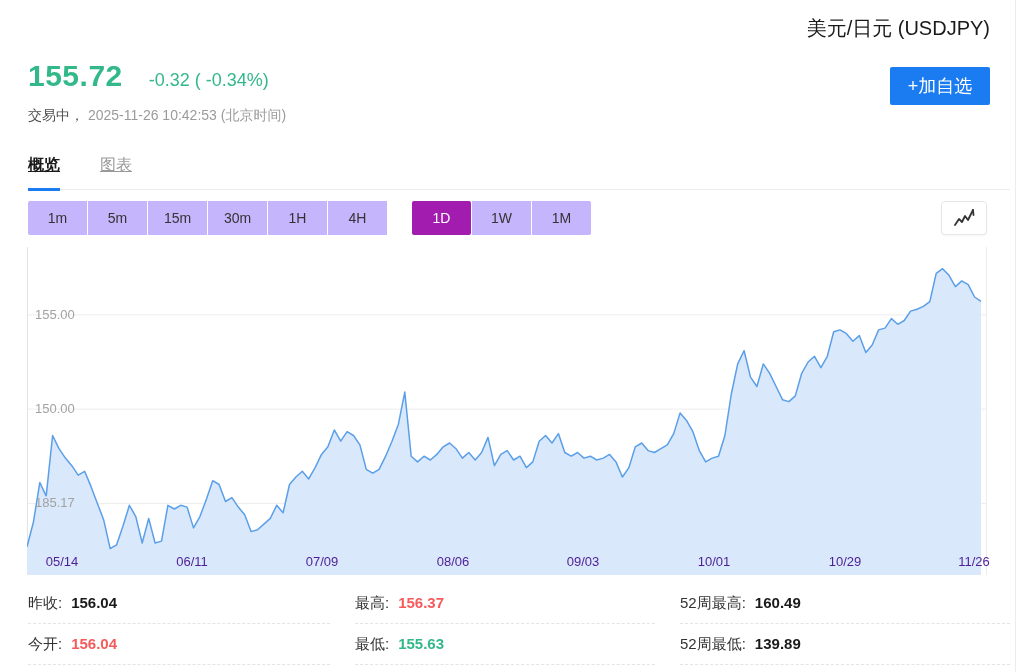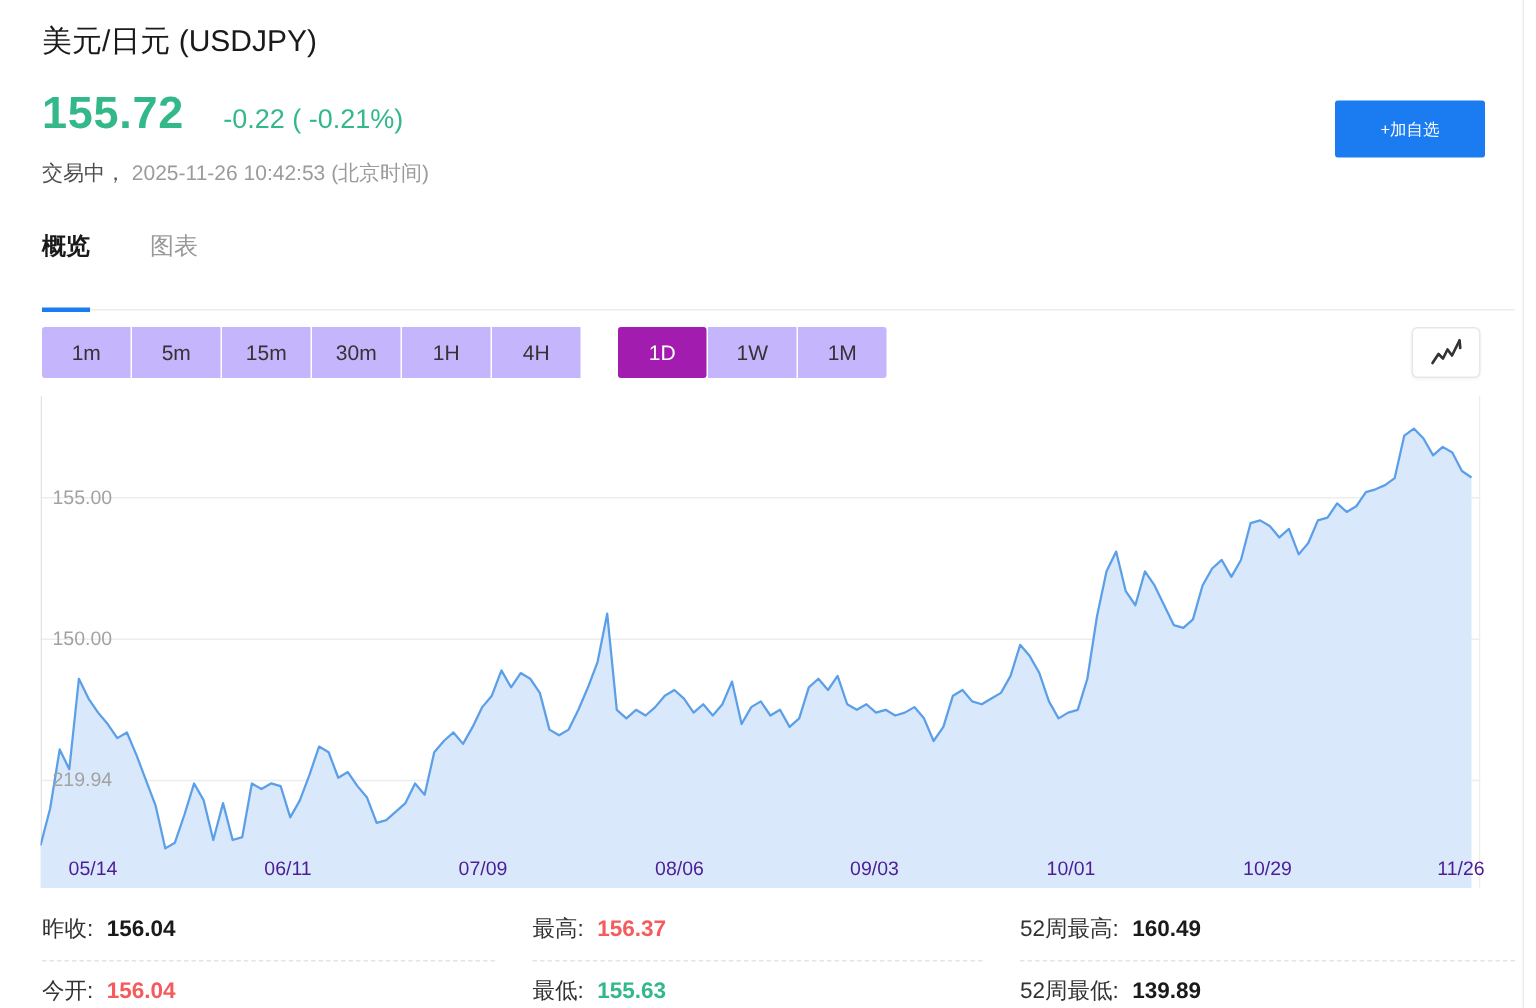--- a/index.html
+++ b/index.html
@@ -3,34 +3,34 @@
 <meta charset="utf-8">
 <style>
   * { margin:0; padding:0; box-sizing:border-box; }
   html,body { background:#fff; }
   body { font-family:"Liberation Sans","DejaVu Sans",sans-serif; }
   .page { position:relative; width:1024px; height:672px; background:#fff; overflow:hidden; }
   .right-divider { position:absolute; left:1015px; top:0; bottom:0; width:1px; background:#ececec; }
 
   
   .header { position:relative; padding:0 34px 0 28px; }
-  .title { margin-top:14px; font-size:20px; line-height:28px; font-weight:500; color:#1a1a1a; }
+  .title { margin-top:14px; font-size:20px; line-height:28px; font-weight:500; color:#1a1a1a;text-align:right; }
   .watch-btn { position:absolute; top:53px; right:34px; width:100px; height:38px;
                background:#1b7cf2; color:#fff; border:none; border-radius:2px;
-               font-size:11px; font-family:inherit; cursor:pointer; }
+               font-size:18px; font-family:inherit; cursor:pointer; }
   .price-row { margin-top:14px; display:flex; align-items:baseline; gap:26px; }
   .price { font-size:30px; line-height:40px; font-weight:700; color:#33b88a; letter-spacing:0.5px; }
   .change { font-size:18px; color:#33b88a; }
   .status-row { margin-top:10px; font-size:14px; line-height:18px; color:#4d4d4d; }
   .status-row .dim { color:#9b9b9b; }
 
   
   .tabs { margin:30px 14px 0 28px; display:flex; gap:40px; border-bottom:1px solid #ececec; }
-  .tab { font-size:16px; line-height:22px; color:#999; padding-bottom:29px;
-         border-bottom:3px solid transparent; margin-bottom:-2px; cursor:pointer; }
+  .tab { font-size:16px; line-height:22px; color:#999; padding-bottom:12px;
+         border-bottom:3px solid transparent; margin-bottom:-2px; cursor:pointer;text-decoration:underline; }
   .tab.active { color:#1a1a1a; font-weight:700; border-bottom-color:#1b7cf2; }
 
   
   .toolbar { margin:11px 37px 0 28px; display:flex; justify-content:space-between; align-items:flex-start; }
   .ranges { display:flex; gap:1px; }
   .range { width:59px; height:34px; line-height:34px; text-align:center; font-size:14px;
            color:#333; background:#c4b5fd; cursor:pointer; }
   .range:first-child { border-radius:2px 0 0 2px; }
   .range:last-child { border-radius:0 2px 2px 0; }
   .range.active { background:#a21caf; color:#fff; border-radius:2px;margin-left:24px; }
@@ -57,21 +57,21 @@
 <body>
 
 <div class="page">
   <div class="right-divider"></div>
 
   <div class="header">
     <h1 class="title">美元/日元 (USDJPY)</h1>
     <button class="watch-btn">+加自选</button>
     <div class="price-row">
       <span class="price">155.72</span>
-      <span class="change">-0.22 ( -0.21%)</span>
+      <span class="change">-0.32 ( -0.34%)</span>
     </div>
     <div class="status-row">
       <span>交易中，</span>
       <span class="dim">2025-11-26 10:42:53</span>
       <span class="dim">(北京时间)</span>
     </div>
   </div>
 
   <div class="tabs">
     <div class="tab active">概览</div>
@@ -102,21 +102,21 @@
     <svg id="chartSvg" width="960" height="328">
         <line x1="0" x2="960" y1="256.4" y2="256.4" stroke="#ededed" stroke-width="1"></line>
         <line x1="0" x2="960" y1="162.1" y2="162.1" stroke="#ededed" stroke-width="1"></line>
         <line x1="0" x2="960" y1="67.9" y2="67.9" stroke="#ededed" stroke-width="1"></line>
         <line x1="0.5" x2="0.5" y1="0" y2="328" stroke="#e3e3e3" stroke-width="1"></line>
         <line x1="959.5" x2="959.5" y1="0" y2="328" stroke="#ededed" stroke-width="1"></line>
         <path d="M0.0,299.7L6.4,275.2L12.8,235.6L19.2,248.8L25.6,188.5L32.0,201.7L38.4,211.1L44.8,218.7L51.2,228.1L57.6,224.3L64.0,239.4L70.4,256.4L76.8,273.3L83.2,301.6L89.6,297.8L96.0,279.0L102.4,258.3L108.8,269.6L115.2,296.0L121.7,271.4L128.1,296.0L134.5,294.1L140.9,258.3L147.3,262.0L153.7,258.3L160.1,260.1L166.5,280.9L172.9,269.6L179.3,252.6L185.7,233.7L192.1,237.5L198.5,254.5L204.9,250.7L211.3,260.1L217.7,267.7L224.1,284.6L230.5,282.8L236.9,277.1L243.3,271.4L249.7,258.3L256.1,265.8L262.5,237.5L268.9,230.0L275.3,224.3L281.7,231.9L288.1,220.6L294.5,207.4L300.9,199.8L307.3,182.9L313.7,194.2L320.1,184.7L326.5,188.5L332.9,197.9L339.3,222.4L345.7,226.2L352.1,222.4L358.6,209.2L365.0,194.2L371.4,177.2L377.8,145.1L384.2,209.2L390.6,214.9L397.0,209.2L403.4,213.0L409.8,207.4L416.2,199.8L422.6,196.0L429.0,201.7L435.4,211.1L441.8,205.5L448.2,213.0L454.6,205.5L461.0,190.4L467.4,218.7L473.8,207.4L480.2,203.6L486.6,213.0L493.0,209.2L499.4,220.6L505.8,214.9L512.2,194.2L518.6,188.5L525.0,196.0L531.4,186.6L537.8,205.5L544.2,209.2L550.6,205.5L557.0,211.1L563.4,209.2L569.8,213.0L576.2,211.1L582.6,207.4L589.0,214.9L595.4,230.0L601.9,220.6L608.3,199.8L614.7,196.0L621.1,203.6L627.5,205.5L633.9,201.7L640.3,197.9L646.7,186.6L653.1,165.9L659.5,173.4L665.9,184.7L672.3,203.6L678.7,214.9L685.1,211.1L691.5,209.2L697.9,188.5L704.3,147.0L710.7,116.9L717.1,103.7L723.5,130.1L729.9,139.5L736.3,116.9L742.7,126.3L749.1,139.5L755.5,152.7L761.9,154.6L768.3,148.9L774.7,126.3L781.1,115.0L787.5,109.3L793.9,120.6L800.3,109.3L806.7,84.8L813.1,82.9L819.5,86.7L825.9,94.3L832.3,88.6L838.8,105.6L845.2,98.0L851.6,82.9L858.0,81.1L864.4,71.6L870.8,77.3L877.2,73.5L883.6,64.1L890.0,62.2L896.4,59.4L902.8,54.7L909.2,26.4L915.6,21.7L922.0,28.3L928.4,39.6L934.8,33.9L941.2,37.7L947.6,50.0L954.0,54.3L954,328L0,328Z" fill="#d9e8fb" stroke="none"></path>
         <path d="M0.0,299.7L6.4,275.2L12.8,235.6L19.2,248.8L25.6,188.5L32.0,201.7L38.4,211.1L44.8,218.7L51.2,228.1L57.6,224.3L64.0,239.4L70.4,256.4L76.8,273.3L83.2,301.6L89.6,297.8L96.0,279.0L102.4,258.3L108.8,269.6L115.2,296.0L121.7,271.4L128.1,296.0L134.5,294.1L140.9,258.3L147.3,262.0L153.7,258.3L160.1,260.1L166.5,280.9L172.9,269.6L179.3,252.6L185.7,233.7L192.1,237.5L198.5,254.5L204.9,250.7L211.3,260.1L217.7,267.7L224.1,284.6L230.5,282.8L236.9,277.1L243.3,271.4L249.7,258.3L256.1,265.8L262.5,237.5L268.9,230.0L275.3,224.3L281.7,231.9L288.1,220.6L294.5,207.4L300.9,199.8L307.3,182.9L313.7,194.2L320.1,184.7L326.5,188.5L332.9,197.9L339.3,222.4L345.7,226.2L352.1,222.4L358.6,209.2L365.0,194.2L371.4,177.2L377.8,145.1L384.2,209.2L390.6,214.9L397.0,209.2L403.4,213.0L409.8,207.4L416.2,199.8L422.6,196.0L429.0,201.7L435.4,211.1L441.8,205.5L448.2,213.0L454.6,205.5L461.0,190.4L467.4,218.7L473.8,207.4L480.2,203.6L486.6,213.0L493.0,209.2L499.4,220.6L505.8,214.9L512.2,194.2L518.6,188.5L525.0,196.0L531.4,186.6L537.8,205.5L544.2,209.2L550.6,205.5L557.0,211.1L563.4,209.2L569.8,213.0L576.2,211.1L582.6,207.4L589.0,214.9L595.4,230.0L601.9,220.6L608.3,199.8L614.7,196.0L621.1,203.6L627.5,205.5L633.9,201.7L640.3,197.9L646.7,186.6L653.1,165.9L659.5,173.4L665.9,184.7L672.3,203.6L678.7,214.9L685.1,211.1L691.5,209.2L697.9,188.5L704.3,147.0L710.7,116.9L717.1,103.7L723.5,130.1L729.9,139.5L736.3,116.9L742.7,126.3L749.1,139.5L755.5,152.7L761.9,154.6L768.3,148.9L774.7,126.3L781.1,115.0L787.5,109.3L793.9,120.6L800.3,109.3L806.7,84.8L813.1,82.9L819.5,86.7L825.9,94.3L832.3,88.6L838.8,105.6L845.2,98.0L851.6,82.9L858.0,81.1L864.4,71.6L870.8,77.3L877.2,73.5L883.6,64.1L890.0,62.2L896.4,59.4L902.8,54.7L909.2,26.4L915.6,21.7L922.0,28.3L928.4,39.6L934.8,33.9L941.2,37.7L947.6,50.0L954.0,54.3" fill="none" stroke="#5b9fe8" stroke-width="1.5" stroke-linejoin="round"></path>
       </svg>
     <div id="ylabels">
-        <div class="ylabel" style="top: 248.368px;">219.94</div>
+        <div class="ylabel" style="top: 248.368px;">185.17</div>
         <div class="ylabel" style="top: 154.115px;">150.00</div>
         <div class="ylabel" style="top: 59.8621px;">155.00</div>
       </div>
     <div id="xlabels">
         <div class="xlabel" style="left: 35px;">05/14</div>
         <div class="xlabel" style="left: 165px; margin-top: 42px;">06/11</div>
         <div class="xlabel" style="left: 295px;">07/09</div>
         <div class="xlabel" style="left: 426px;">08/06</div>
         <div class="xlabel" style="left: 556px;">09/03</div>
         <div class="xlabel" style="left: 687px;">10/01</div>

